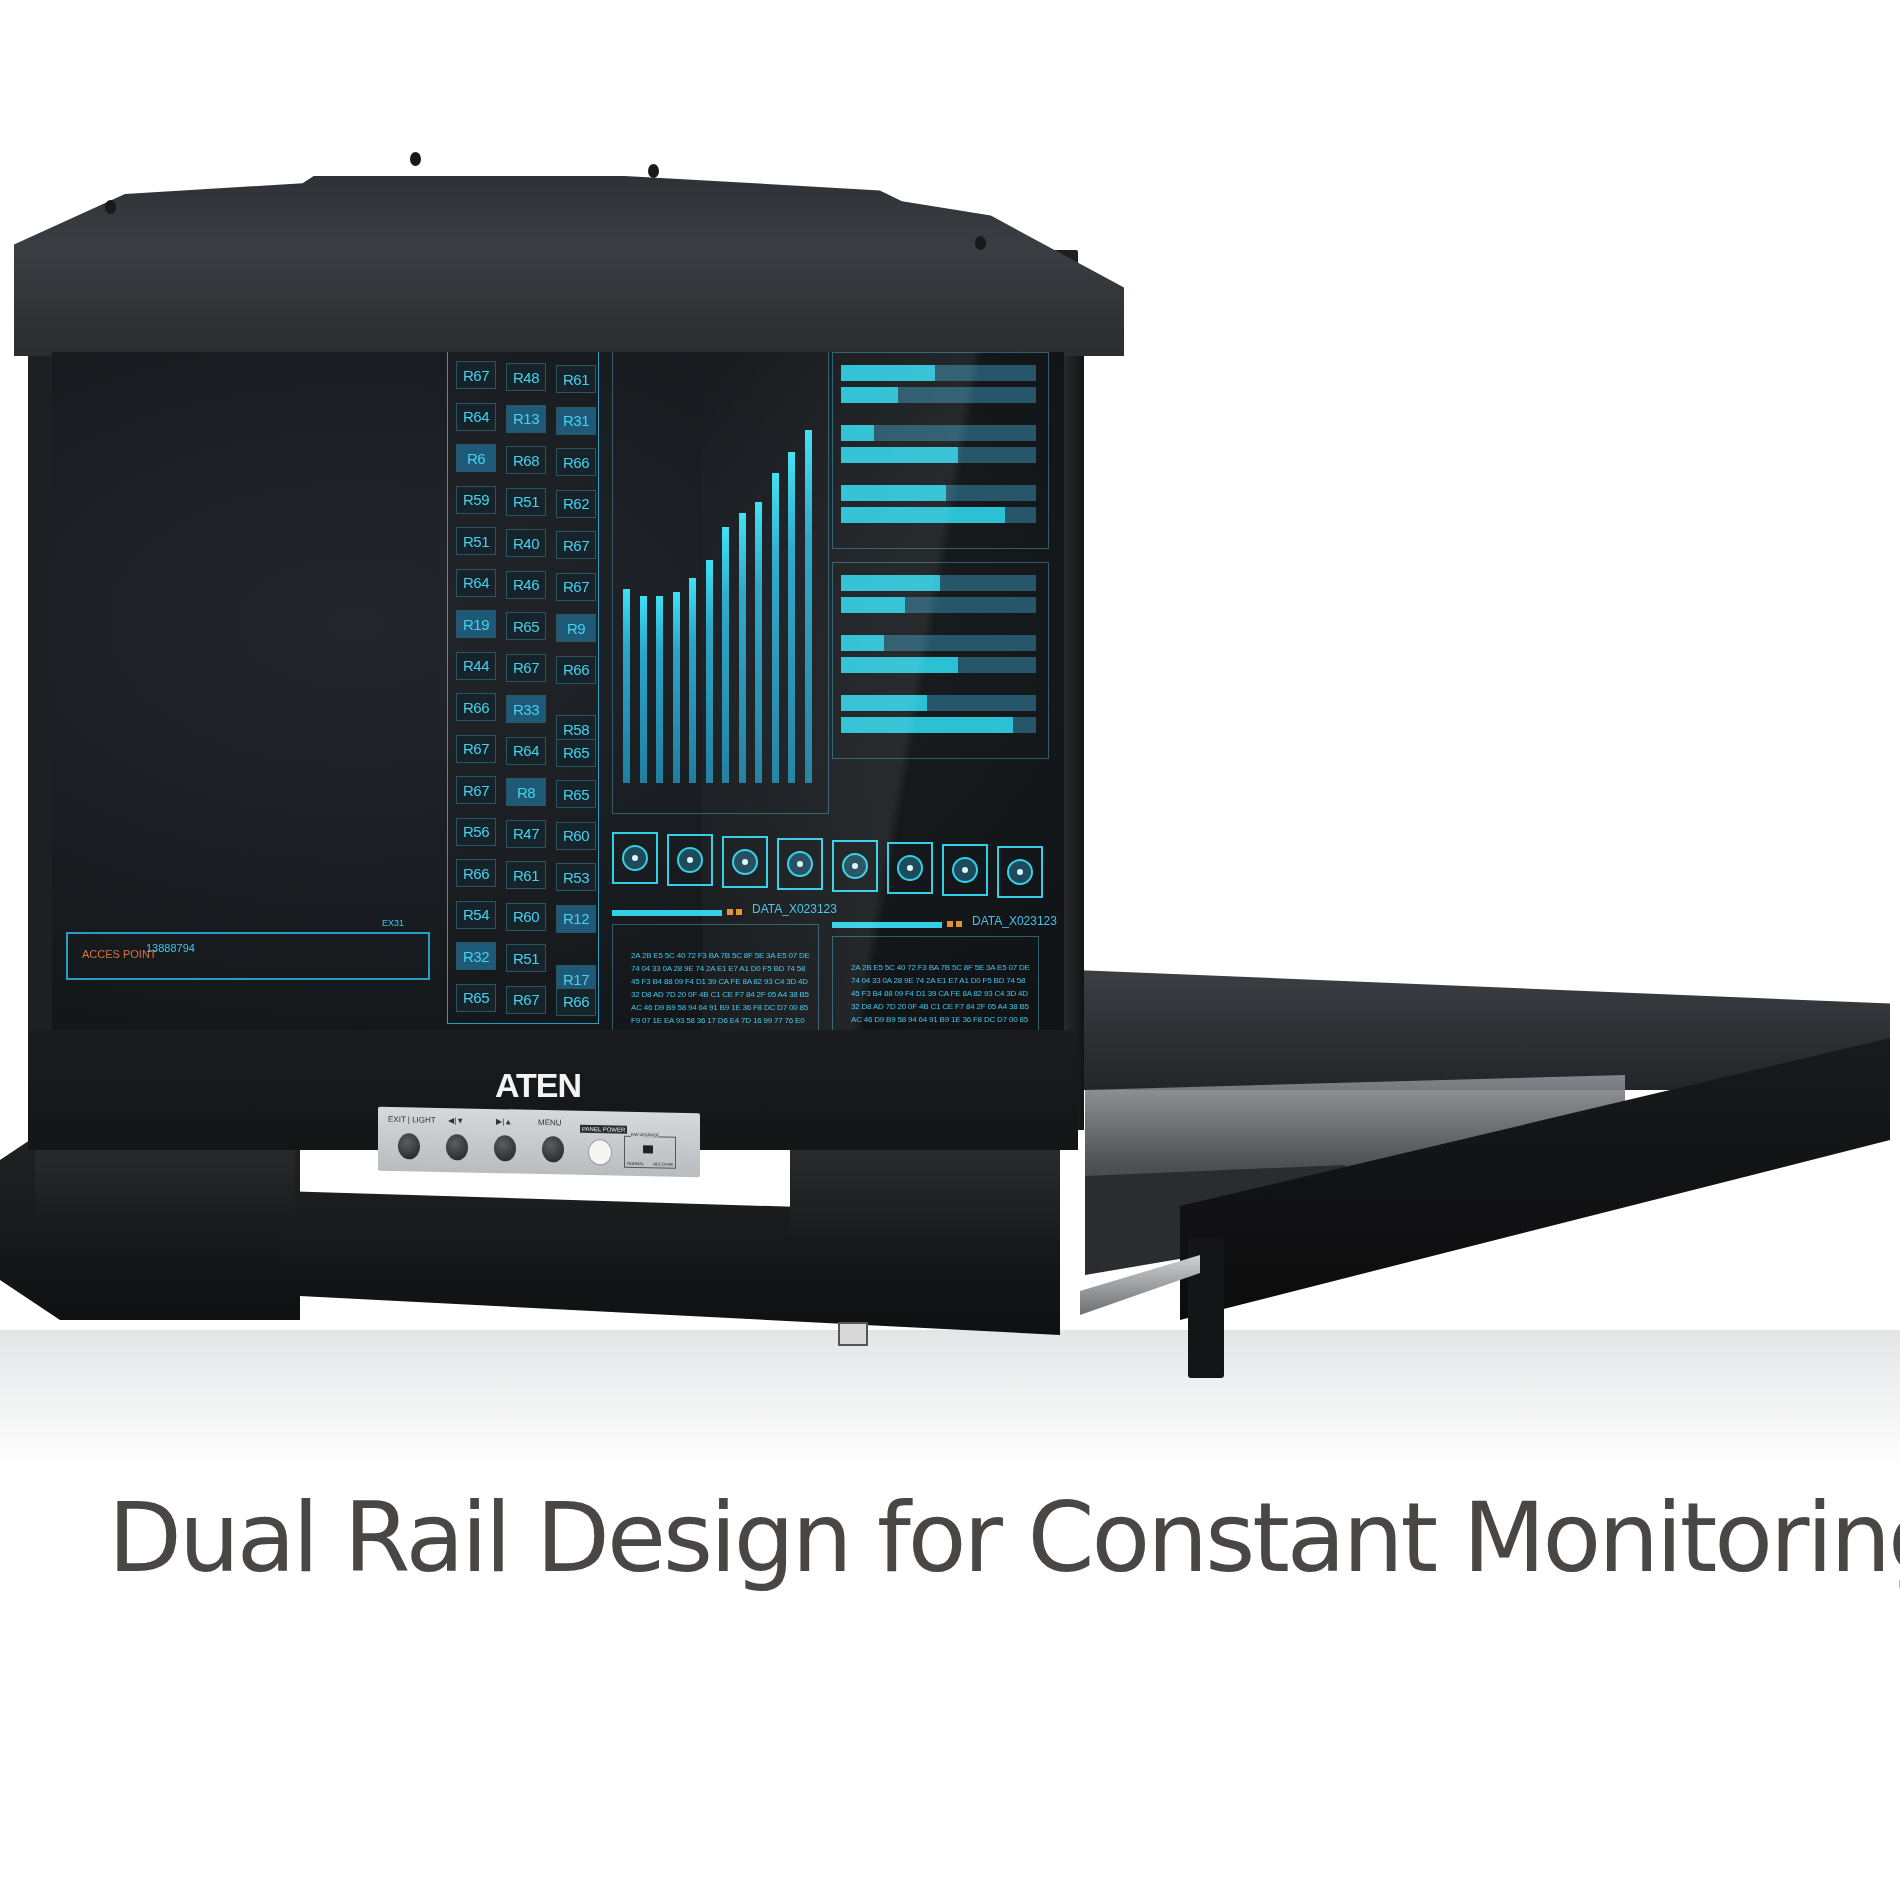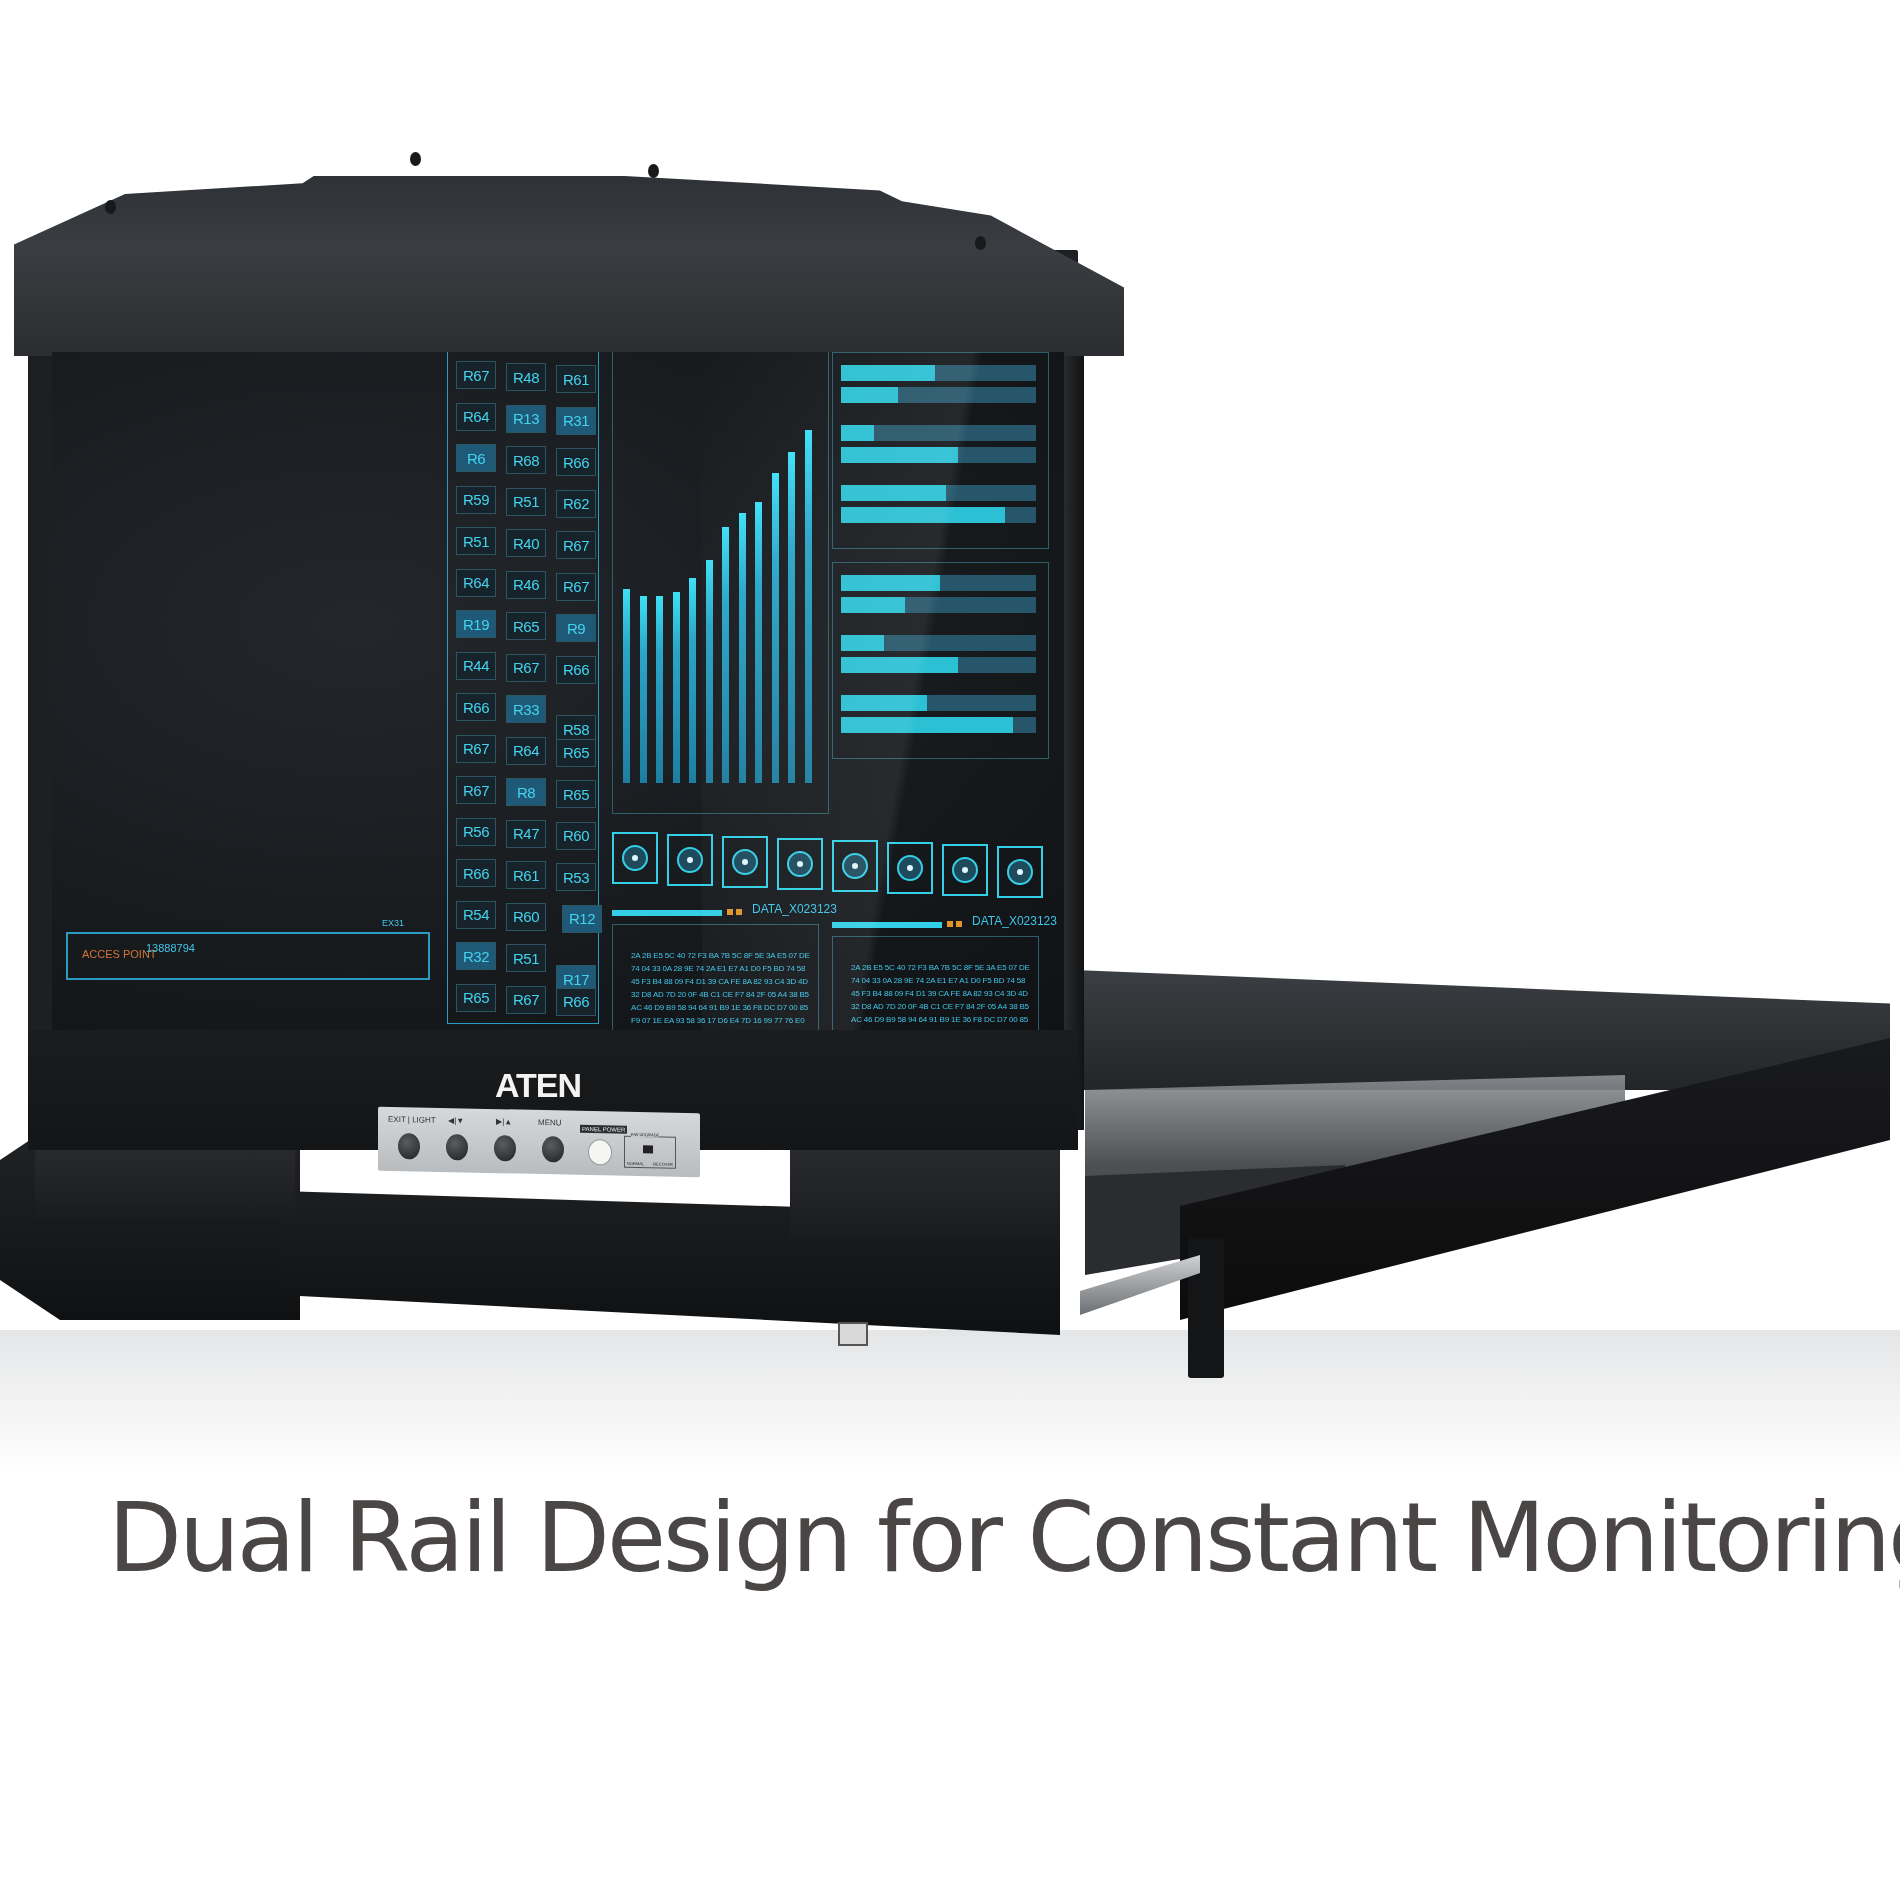--- a/index.html
+++ b/index.html
@@ -146,21 +146,21 @@
       <div class="rcell hl" style="left: 58px; top: 435px;">R8</div>
       <div class="rcell" style="left: 108px; top: 437px;">R65</div>
       <div class="rcell" style="left: 8px; top: 474.5px;">R56</div>
       <div class="rcell" style="left: 58px; top: 476.5px;">R47</div>
       <div class="rcell" style="left: 108px; top: 478.5px;">R60</div>
       <div class="rcell" style="left: 8px; top: 516px;">R66</div>
       <div class="rcell" style="left: 58px; top: 518px;">R61</div>
       <div class="rcell" style="left: 108px; top: 520px;">R53</div>
       <div class="rcell" style="left: 8px; top: 557.5px;">R54</div>
       <div class="rcell" style="left: 58px; top: 559.5px;">R60</div>
-      <div class="rcell hl" style="left: 114px; top: 561.5px; text-align: right;">R12</div>
+      <div class="rcell hl" style="left: 108px; top: 561.5px; text-align: right;">R12</div>
       <div class="rcell hl" style="left: 8px; top: 599px;">R32</div>
       <div class="rcell" style="left: 58px; top: 601px;">R51</div>
       <div class="rcell hl" style="left: 108px; top: 603px; margin-top: 19px;">R17</div>
       <div class="rcell" style="left: 8px; top: 640.5px;">R65</div>
       <div class="rcell" style="left: 58px; top: 642.5px;">R67</div>
       <div class="rcell" style="left: 108px; top: 644.5px;">R66</div>
     </div>
 
   <div class="abs chart-panel" id="vchart">
       <div class="vbar" style="left: 10px; height: 194.4px;"></div>

